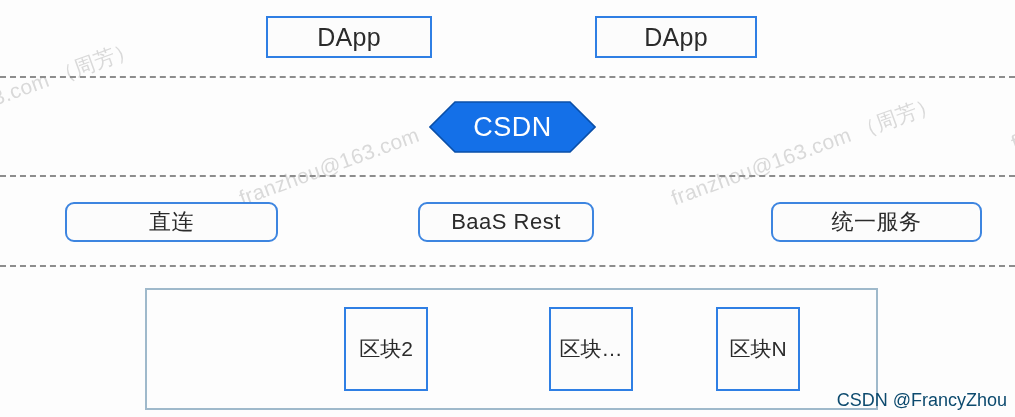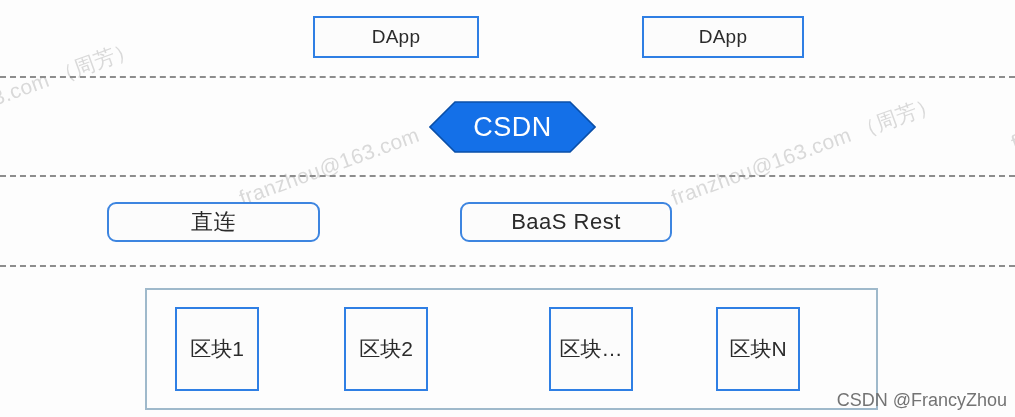--- a/index.html
+++ b/index.html
@@ -29,21 +29,21 @@
   }
   .wm-a { left: -130px; top: 130px;  transform: rotate(-20deg); }
   .wm-b { left: 240px;  top: 185px;  transform: rotate(-20deg); }
   .wm-c { left: 672px;  top: 185px;  transform: rotate(-20deg); }
   .wm-d { left: 1012px; top: 130px;  transform: rotate(-20deg); }
 
   .csdn-wm {
     position: absolute;
     right: 8px;
     bottom: 6px;
-    color: #737373;
+    color: #0c4a6e;
     font-size: 18px;
     white-space: nowrap;
     user-select: none;
   }
 
   
   .sep {
     position: absolute;
     left: 0;
     width: 1015px;
@@ -58,31 +58,29 @@
     display: flex;
     align-items: center;
     justify-content: center;
     background: #fcfcfc;
     color: #2b2b2b;
     text-align: center;
   }
 
   .dapp-box {
     border: 2px solid #2f7fe4;
-    font-size: 19px;
+    font-size: 25px;
     letter-spacing: 0.3px;
-    margin-left: 47px;
   }
 
   .svc-box {
     border: 2px solid #3d85e0;
     border-radius: 9px;
     font-size: 22px;
     letter-spacing: 0.5px;
-    margin-left: 42px;
   }
 
   
   .hex-wrap {
     position: absolute;
     left: 429px;
     top: 101px;
     width: 167px;
     height: 52px;
   }
@@ -151,28 +149,28 @@
     <svg class="hex" viewBox="0 0 167 52" preserveAspectRatio="none">
       <polygon points="26,1 141,1 166,26 141,51 26,51 1,26" fill="#1470e8" stroke="#0a4fa8" stroke-width="1.6"></polygon>
     </svg>
     <div class="hex-label">CSDN</div>
   </div>
 
   <div class="sep" style="top:175px;"></div>
 
   <div class="box svc-box" style="left:65px; top:202px; width:213px; height:40px;">直连</div>
 
-  <div class="box svc-box" style="left:418px; top:202px; width:212px; height:40px;">BaaS Rest</div>
+  <div class="box svc-box" style="left:418px; top:202px; width:176px; height:40px;">BaaS Rest</div>
 
+  <div class="box svc-box" style="left:771px; top:202px; width:211px; height:40px;">统一服务</div>
 
   <div class="sep" style="top:265px;"></div>
 
   <div class="chain-container"></div>
 
-  <div class="block-box" style="left:175px;">区块1</div>
 
   <div class="block-box" style="left:344px;">区块2</div>
 
   <div class="block-box" style="left:549px;">区块…</div>
 
   <div class="block-box" style="left:716px;">区块N</div>
 
   <div class="csdn-wm">CSDN @FrancyZhou</div>
 
 </div>

